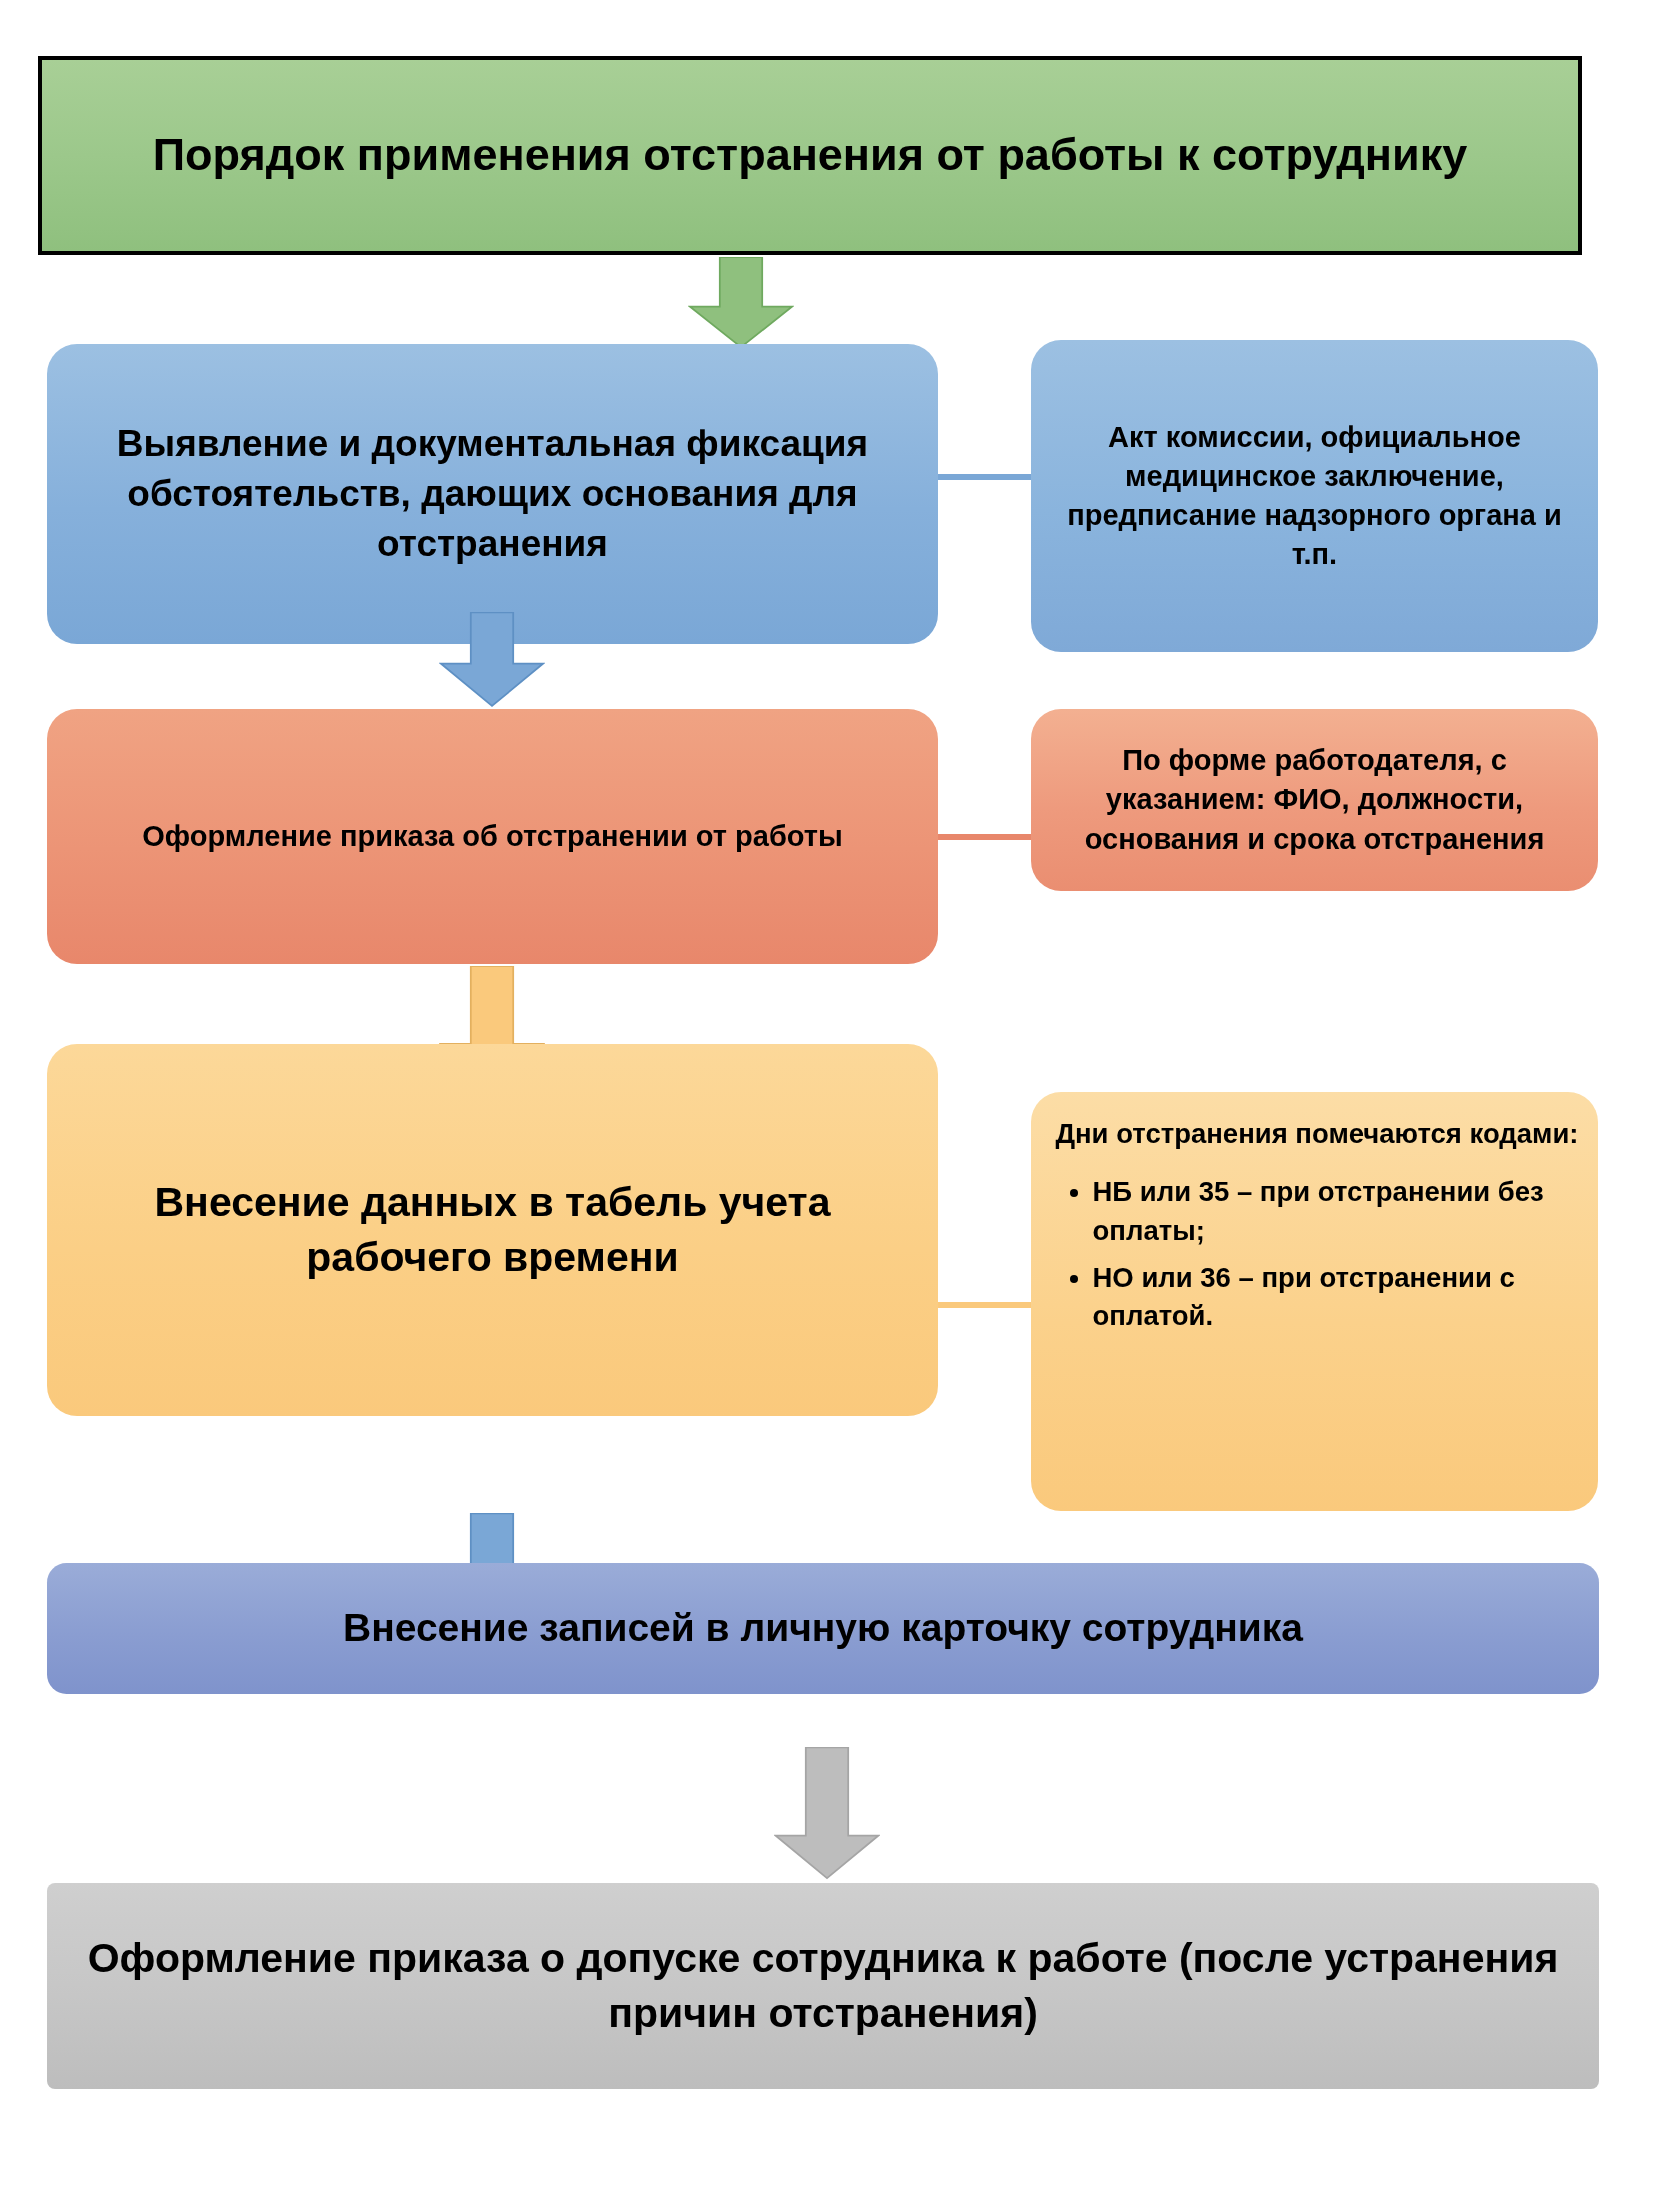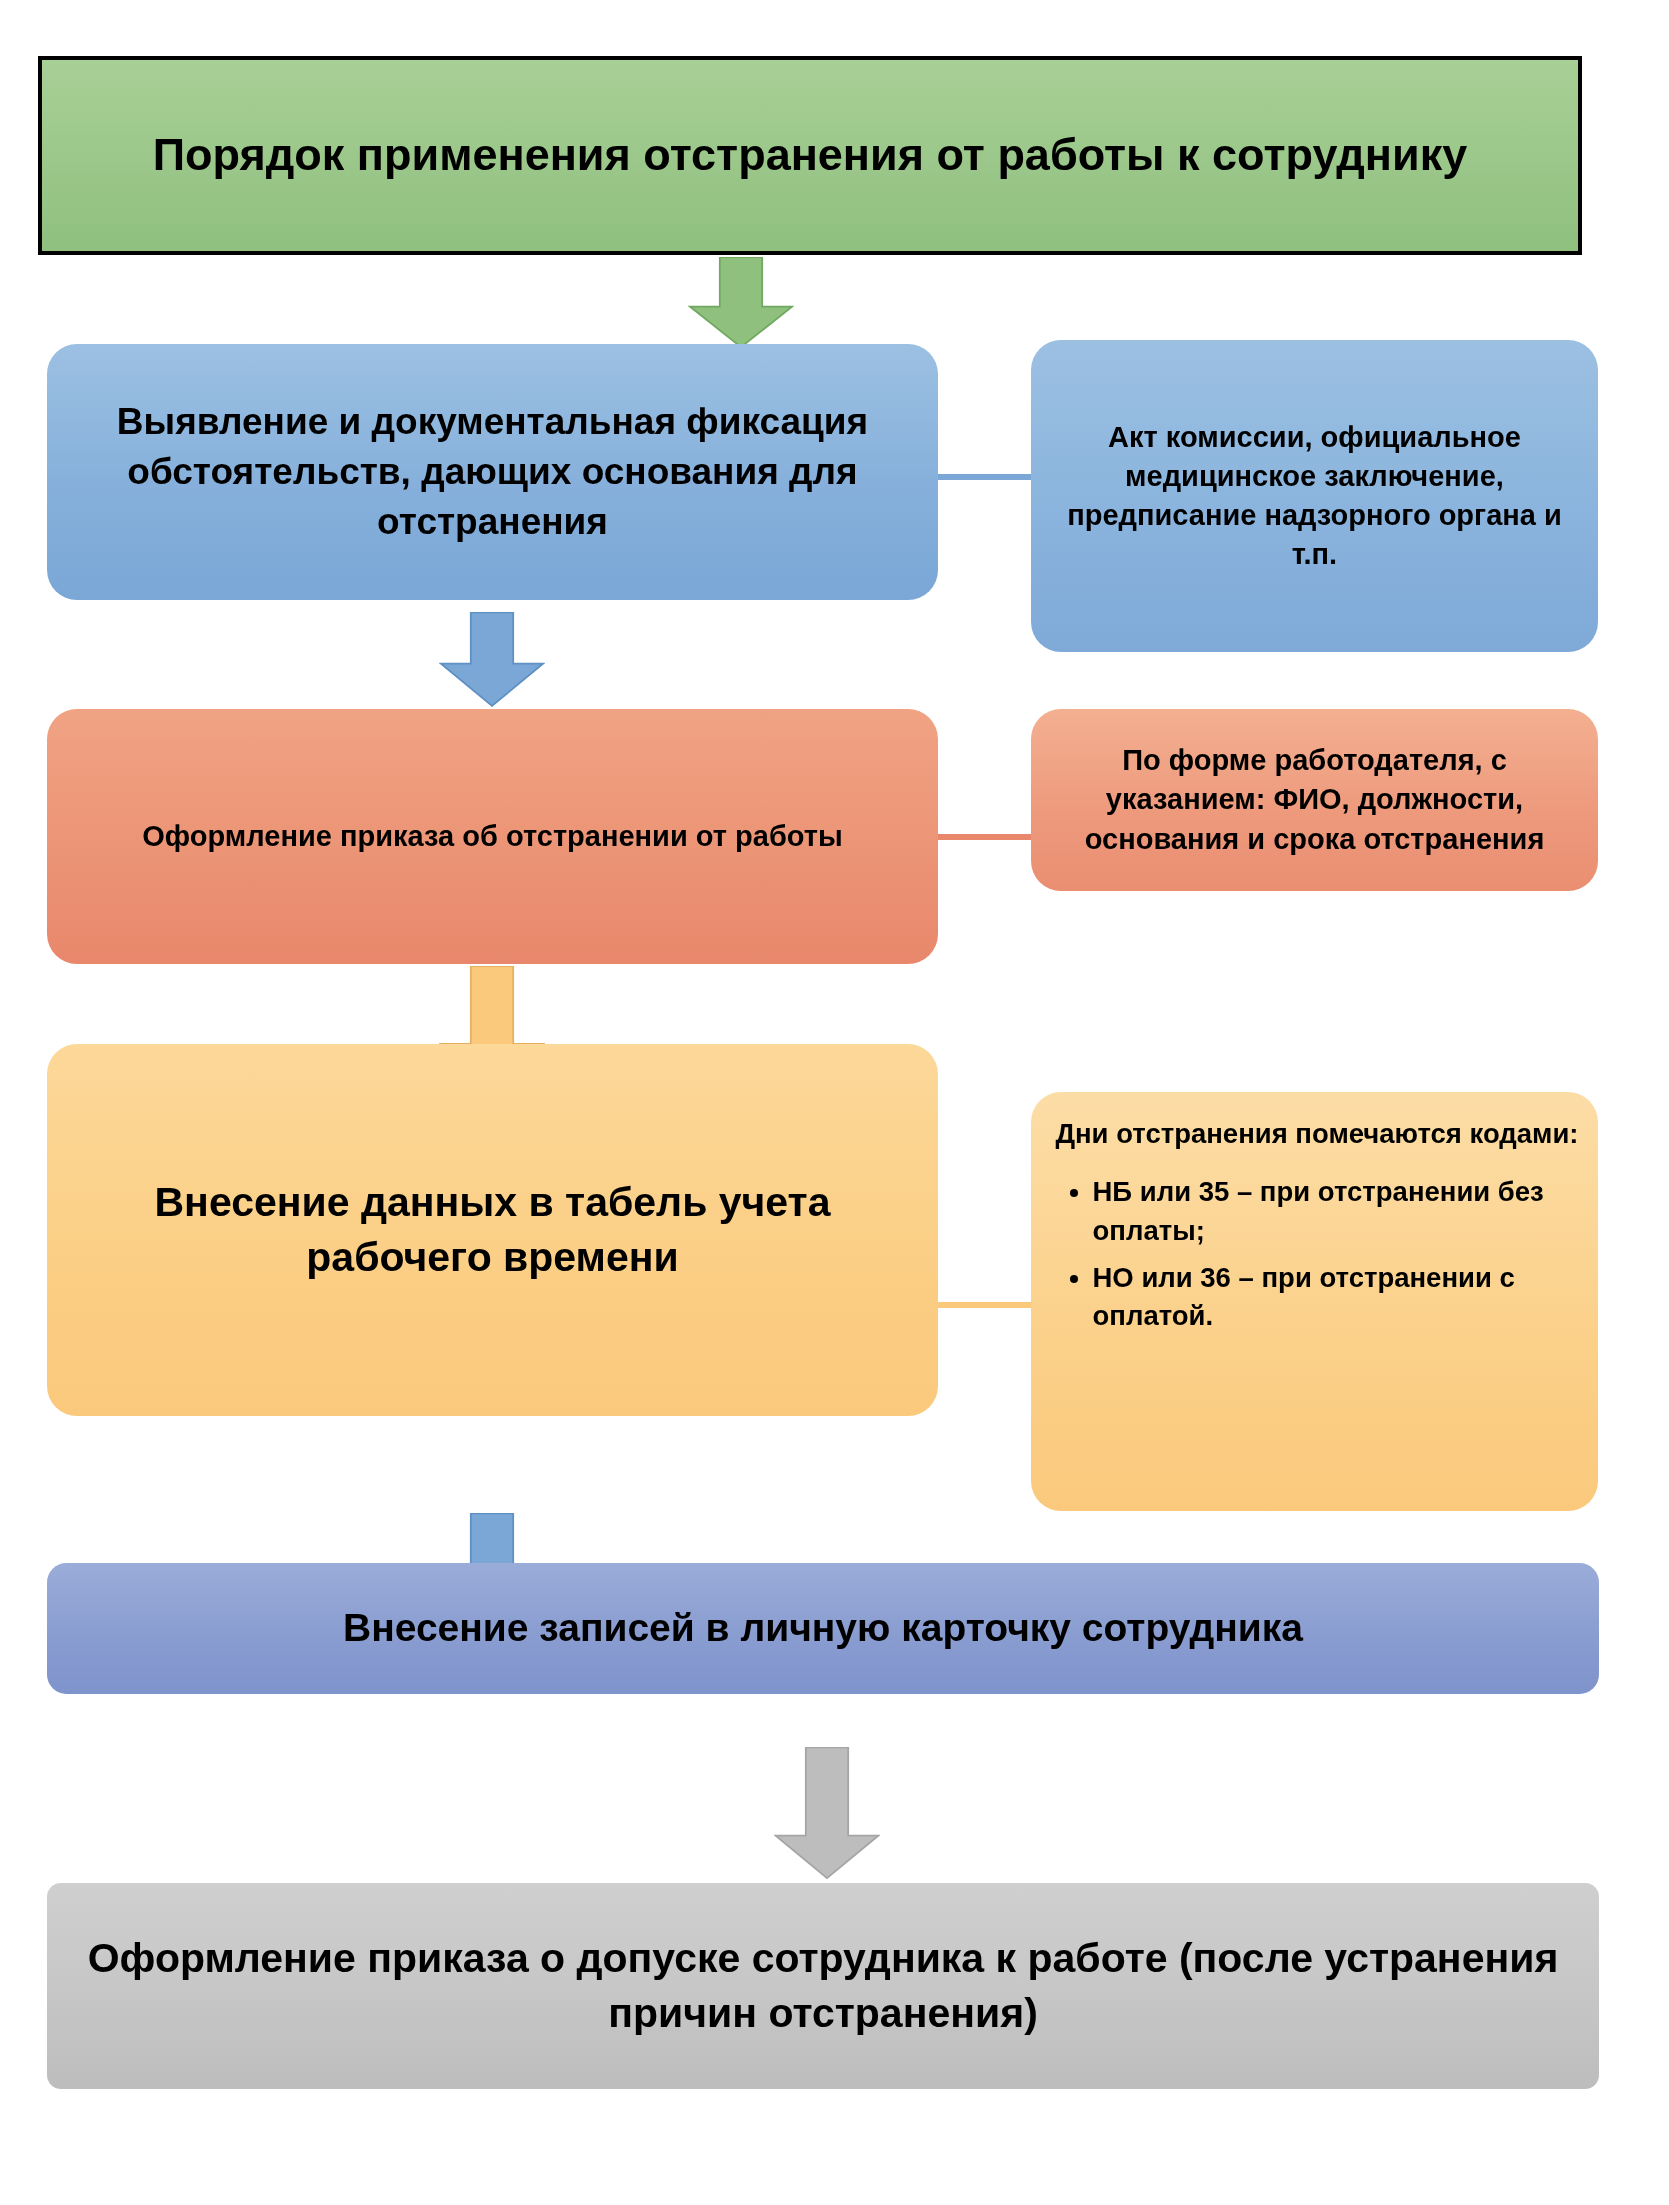--- a/index.html
+++ b/index.html
@@ -46,21 +46,21 @@
     background: linear-gradient(180deg, #a8cf96 0%, #9cc88b 50%, #8fc07e 100%);
     font-size: 45px;
     padding: 0 41px;
   }
 
   
   #step1-box {
     left: 47px;
     top: 344px;
     width: 891px;
-    height: 256px;
+    height: 300px;
     border-radius: 30px;
     background: linear-gradient(180deg, #9cc0e2 0%, #86b0db 55%, #7aa7d6 100%);
     font-size: 37px;
     padding: 0 26.6px;
   }
   #step1-note {
     left: 1031px;
     top: 340px;
     width: 567px;
     height: 312px;
@@ -143,21 +143,21 @@
     font-size: 39px;
     padding: 0 26.6px;
   }
 
   
   #step5-box {
     left: 47px;
     top: 1883px;
     width: 1552px;
     height: 206px;
-    border-radius: 14px;
+    border-radius: 8px;
     background: linear-gradient(180deg, #cfcfcf 0%, #c6c6c6 55%, #bdbdbd 100%);
     font-size: 41px;
     padding: 0 26.6px;
   }
 
   
   .arrow {
     position: absolute;
   }
   .arrow svg { display: block; }

